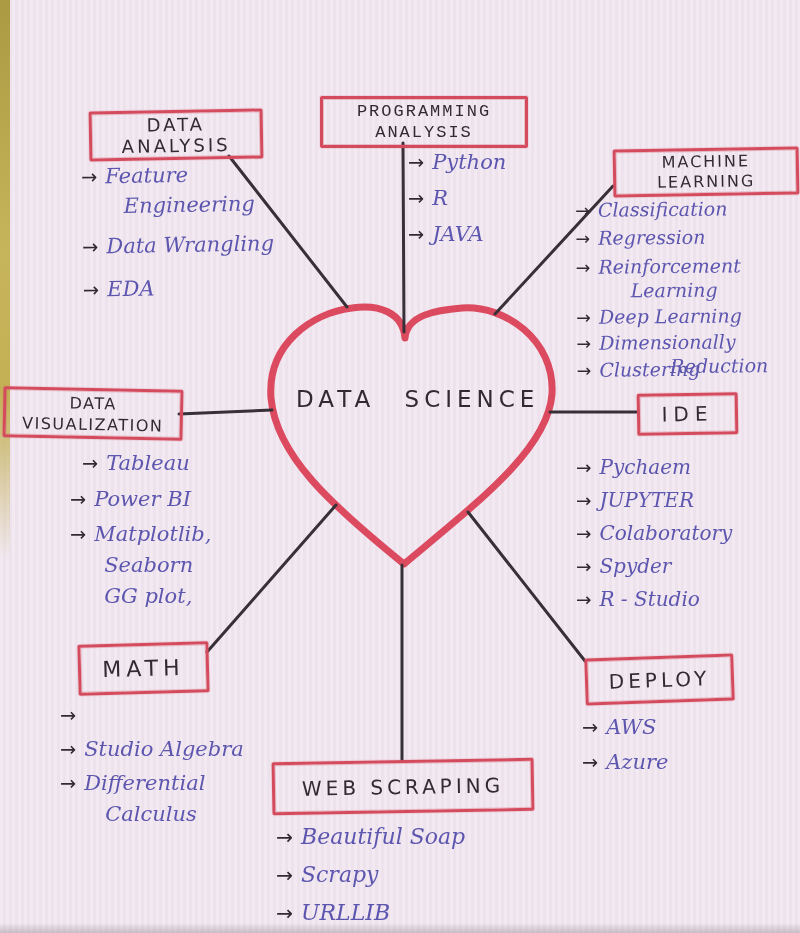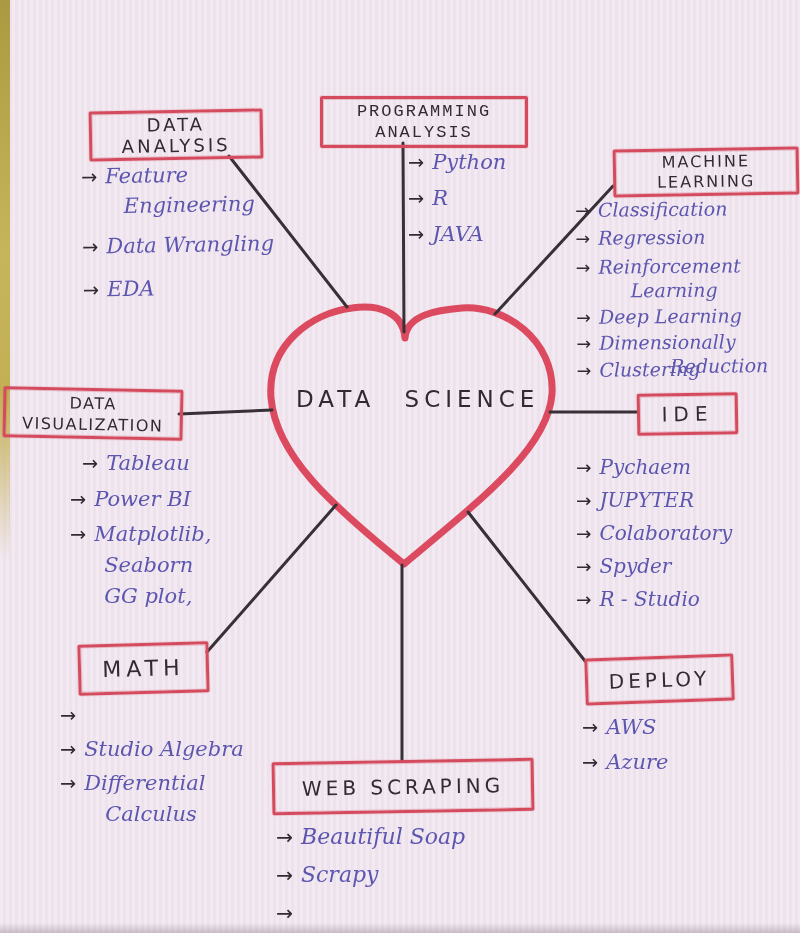--- a/index.html
+++ b/index.html
@@ -245,16 +245,17 @@
     <div class="item" style="margin-bottom:4px;">
       <span class="arrow">→</span>
       <span class="l">Beautiful Soap</span>
     </div>
     <div class="item" style="margin-bottom:4px;">
       <span class="arrow">→</span>
       <span class="l">Scrapy</span>
     </div>
     <div class="item">
       <span class="arrow">→</span>
+      <span class="l">URLLIB</span>
     </div>
   </div>
 
 </div>
 
 </body></html>

